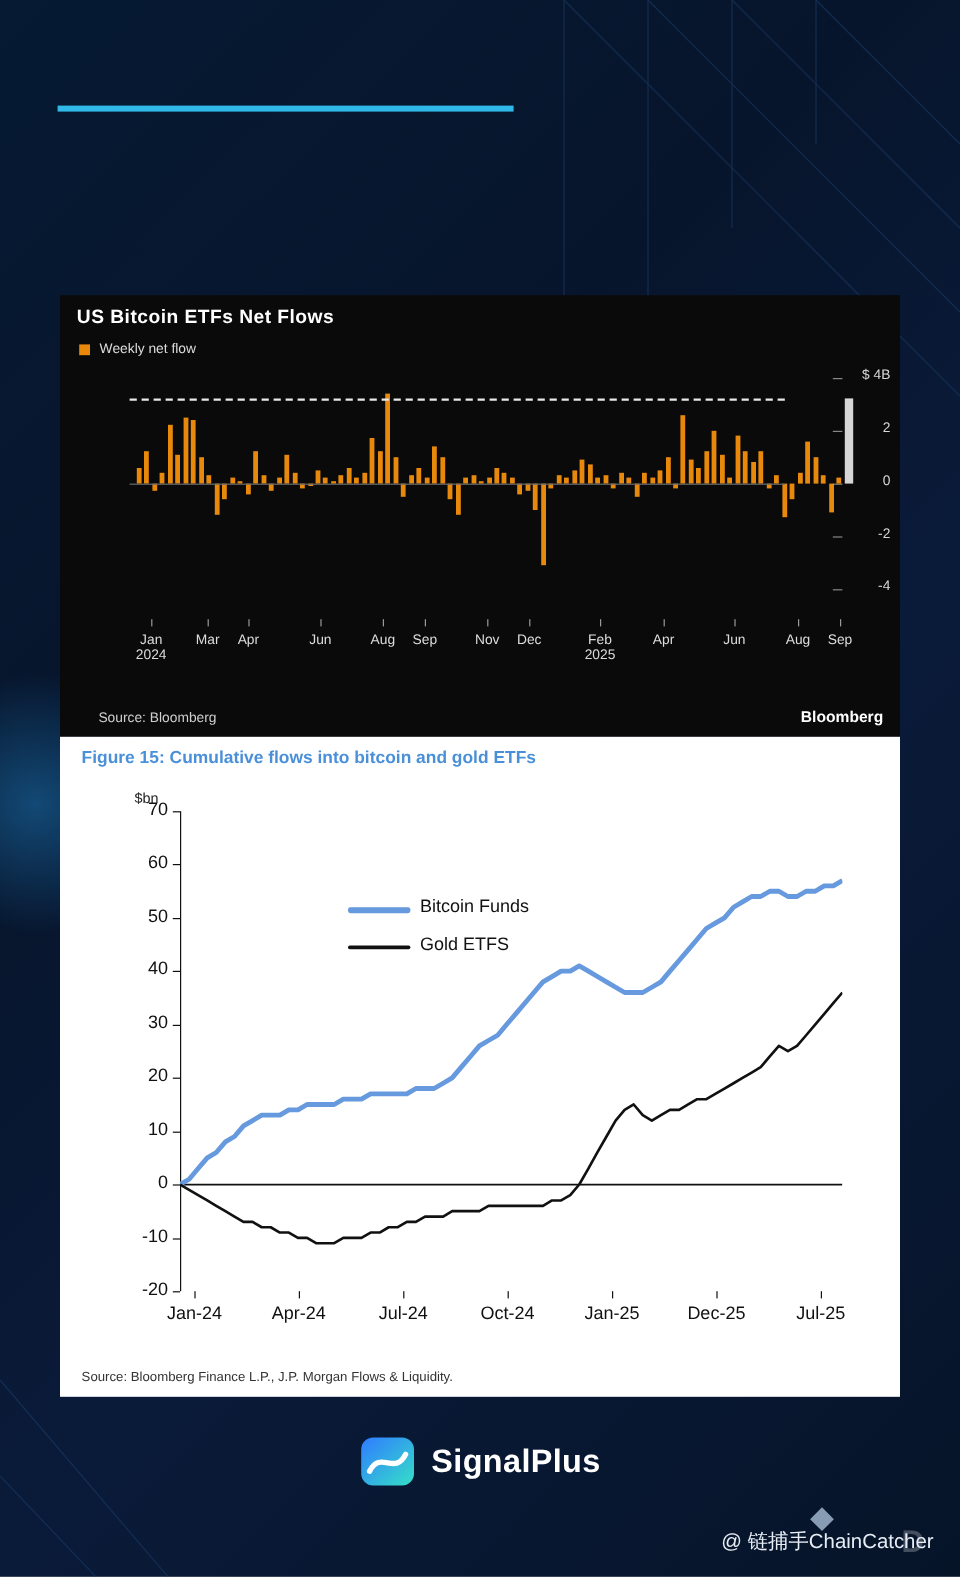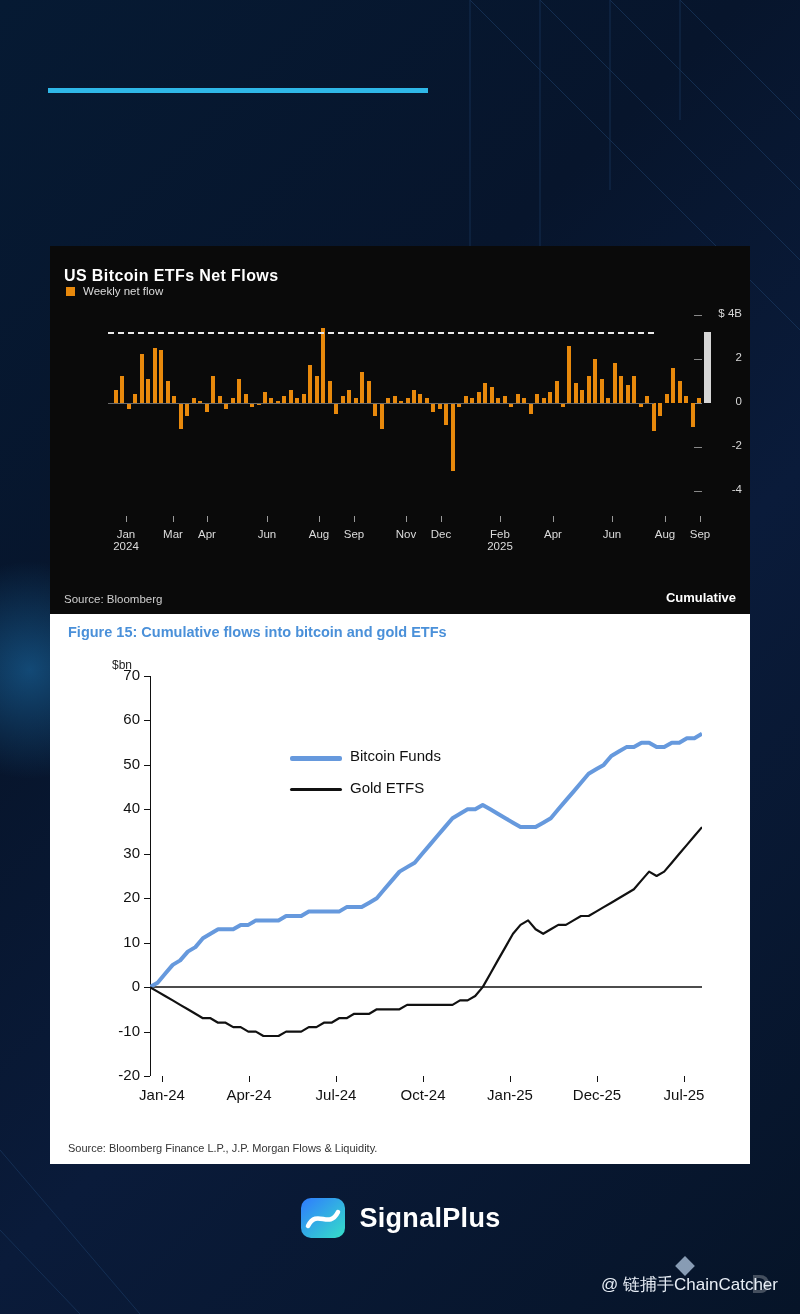--- a/index.html
+++ b/index.html
@@ -15,33 +15,33 @@
 
   
   .headline{position:absolute;left:48px;top:88px;width:700px;}
   .head-bar{width:380px;height:5px;background:#2fb8e8;margin-bottom:14px;}
   .head-line{display:flex;}
   .head-accent{width:5px;background:#2fb8e8;margin-right:14px;flex:none;}
   .head-text{color:#ffffff;font-size:34px;line-height:46px;font-weight:bold;letter-spacing:.5px;}
 
   
   .bbg{position:absolute;left:50px;top:246px;width:700px;height:368px;background:#0a0a0a;}
-  .bbg-title{color:#ffffff;font-size:16px;font-weight:bold;position:absolute;left:14px;top:10px;letter-spacing:.4px;margin-top:11px;}
+  .bbg-title{color:#ffffff;font-size:16px;font-weight:bold;position:absolute;left:14px;top:10px;letter-spacing:.4px;}
   .bbg-legend{position:absolute;left:16px;top:39px;display:flex;align-items:center;}
   .bbg-legend .sw{width:9px;height:9px;background:#e8890c;margin-right:8px;}
   .bbg-legend .lb{color:#dcdcdc;font-size:11.5px;}
   .bbg-plot{position:absolute;left:58px;top:60px;width:620px;height:198px;}
   .bbg-ylab{position:absolute;right:8px;color:#d8d8d8;font-size:11.5px;text-align:left;}
   .bbg-tick{position:absolute;right:48px;width:8px;height:1px;background:#888;}
   .bbg-axis{position:absolute;left:58px;right:96px;height:1px;background:#6b6b6b;}
   .bbg-dash{position:absolute;left:58px;right:96px;height:0;border-top:2px dashed #e9e9e9;}
   .bar{position:absolute;background:#e8890c;width:5px;}
   .xlab{position:absolute;color:#dcdcdc;font-size:11.5px;text-align:center;}
   .xtick{position:absolute;width:1px;height:6px;background:#9a9a9a;}
-  .bbg-src{position:absolute;left:14px;bottom:9px;color:#cfcfcf;font-size:11.5px;}
+  .bbg-src{position:absolute;left:32px;bottom:9px;color:#cfcfcf;font-size:11.5px;}
   .bbg-brand{position:absolute;right:14px;bottom:9px;color:#ffffff;font-size:13px;font-weight:bold;}
 
   
   .jpm{position:absolute;left:50px;top:614px;width:700px;height:550px;background:#ffffff;}
   .jpm-title{position:absolute;left:18px;top:10px;color:#4a90d9;font-size:14.5px;font-weight:bold;}
   .jpm-unit{position:absolute;left:62px;top:44px;color:#222;font-size:12px;}
   .jpm-plot{position:absolute;left:100px;top:62px;width:552px;height:400px;}
   .jpm-ylab{position:absolute;color:#111;font-size:15px;text-align:right;width:40px;}
   .jpm-ytick{position:absolute;width:6px;height:1px;background:#111;}
   .jpm-xlab{position:absolute;color:#111;font-size:15px;text-align:center;width:90px;}
@@ -219,21 +219,21 @@
       <div class="xlab" style="left: 468px; top: 282px; width: 70px; white-space: pre-line;">Apr</div>
       <div class="xtick" style="left: 562px; top: 270px;"></div>
       <div class="xlab" style="left: 527px; top: 282px; width: 70px; white-space: pre-line;">Jun</div>
       <div class="xtick" style="left: 615px; top: 270px;"></div>
       <div class="xlab" style="left: 580px; top: 282px; width: 70px; white-space: pre-line;">Aug</div>
       <div class="xtick" style="left: 650px; top: 270px;"></div>
       <div class="xlab" style="left: 615px; top: 282px; width: 70px; white-space: pre-line;">Sep</div>
     </div>
 
   <div class="bbg-src">Source: Bloomberg</div>
-  <div class="bbg-brand">Cumulative</div>
+  <div class="bbg-brand">Bloomberg</div>
 <div class="bbg-axis" style="top: 156.8px;"></div>
     <div class="bbg-dash" style="top: 86.4px;"></div>
   </div>
 
 <div class="jpm">
   <div class="jpm-title">Figure 15: Cumulative flows into bitcoin and gold ETFs</div>
   <div class="jpm-unit">$bn</div>
   <div id="jpmAxes">
       <div style="position: absolute; left: 100px; top: 62px; width: 1px; height: 400px; background: rgb(17, 17, 17);"></div>
       <div class="jpm-ylab" style="left: 50px; top: 52px;">70</div>

